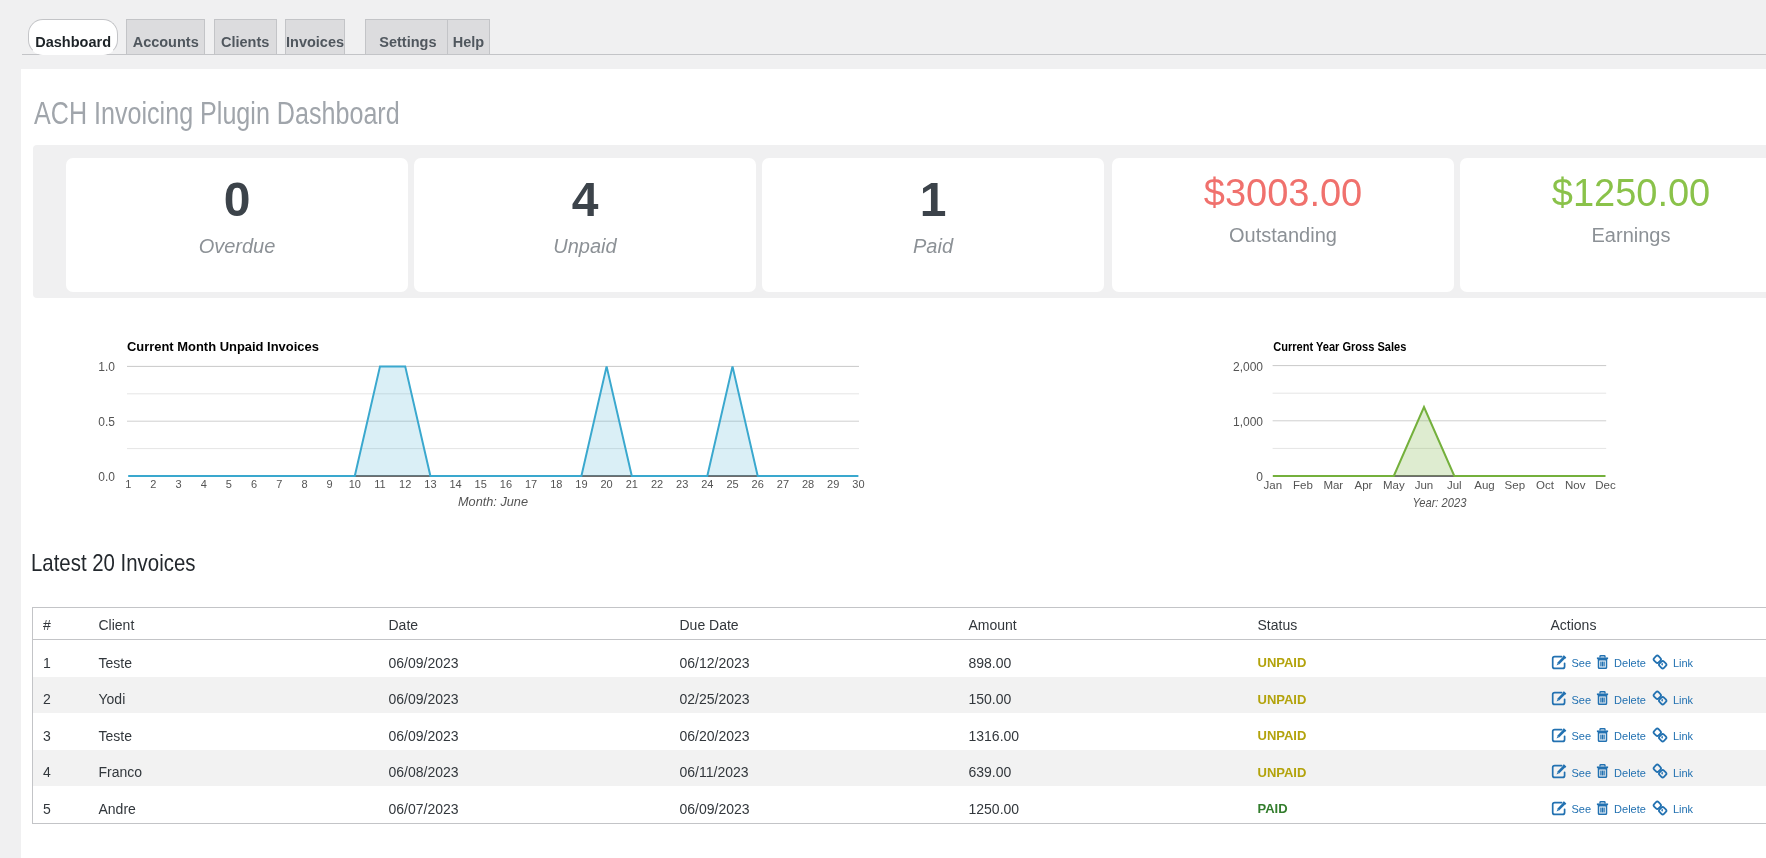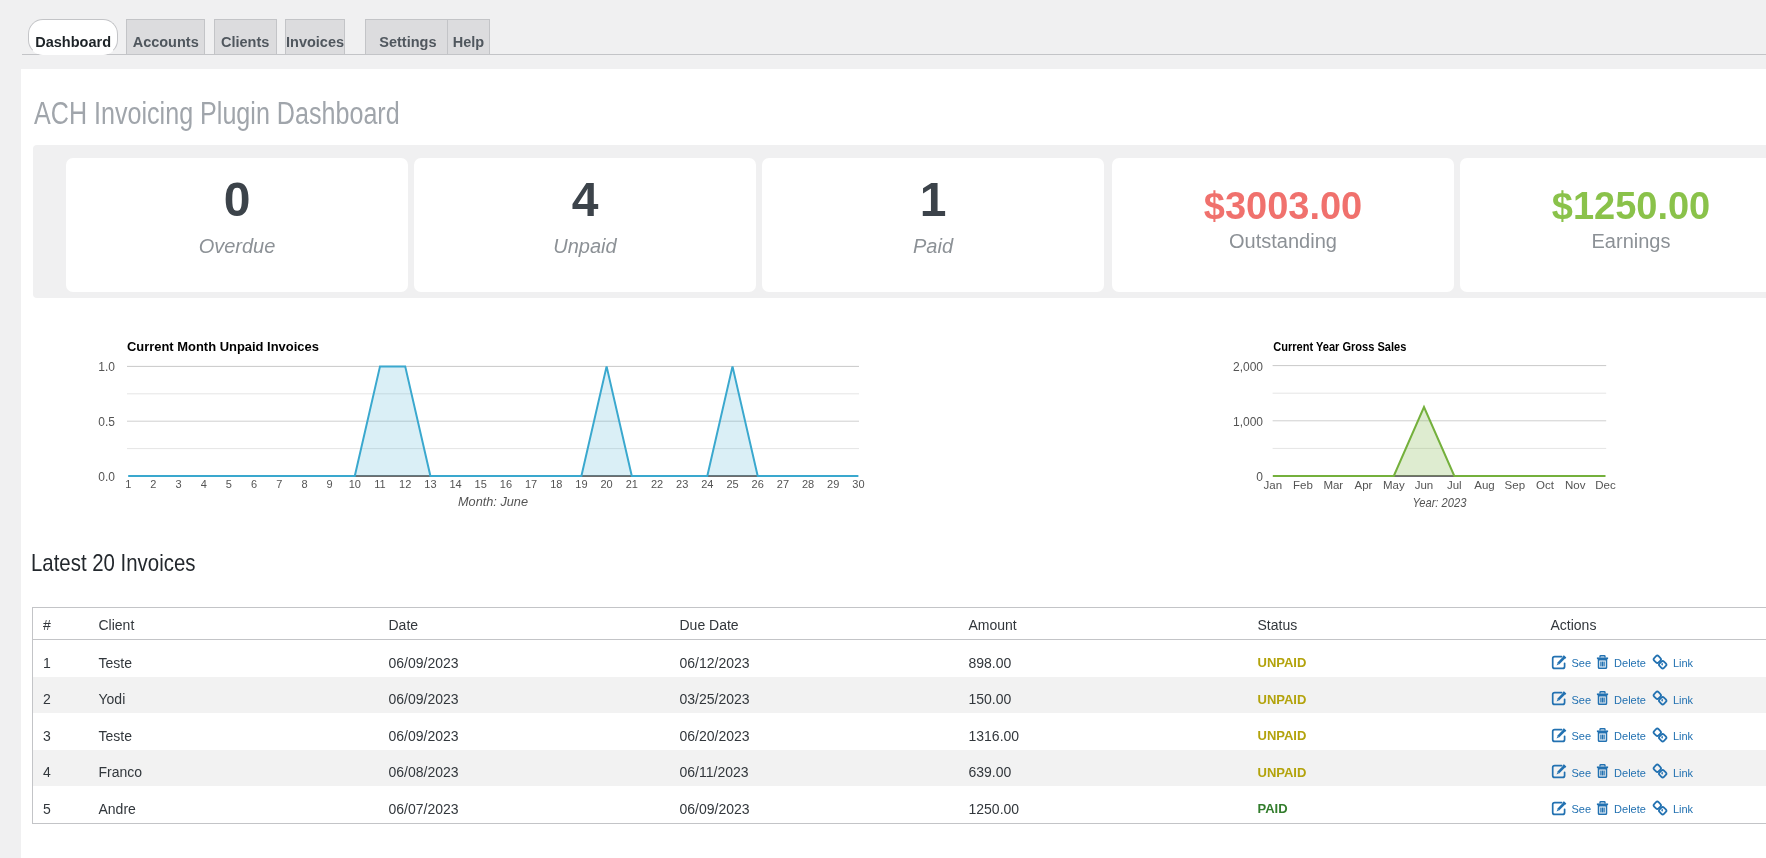--- a/index.html
+++ b/index.html
@@ -11,24 +11,24 @@
   .tab { position:absolute; top:19px; height:36px; background:#dcdcde; border:1px solid #c3c4c7;
          font-size:14.5px; font-weight:bold; color:#50575e; text-align:center; line-height:45px; z-index:2; }
   .tab.active { background:#fff; border-bottom:1px solid #fff; color:#1d2327; height:36px; }
   
   .wrap { position:absolute; left:21px; top:69px; width:1745px; height:789px; background:#fff; }
   .h1 { position:absolute; left:34px; top:98px; font-size:31px; line-height:31px; color:#a0a5ab; font-weight:400; transform:scaleX(0.81); transform-origin:0 0; white-space:nowrap; }
   
   .strip { position:absolute; left:33px; top:145px; width:1733px; height:153px; background:#f0f0f1; border-radius:4px 0 0 4px; }
   .card { position:absolute; top:158px; height:134px; width:342px; background:#fff; border-radius:7px; text-align:center; }
   .count { position:absolute; width:100%; top:13px; font-size:48px; line-height:58px; font-weight:bold; color:#3c434a; }
-  .money { position:absolute; width:100%; top:25px; font-size:38px; line-height:46px; font-weight:bold; }
+  .money { position:absolute; width:100%; top:12px; font-size:38px; line-height:46px; font-weight:normal; }
   .red { color:#f0716d; } .grn { color:#8ac24a; }
   .clab { position:absolute; width:100%; font-size:20px; line-height:27px; color:#8c9196; }
-  .clab.n { top:75px;font-style:italic; } .clab.m { top:63.5px;margin-top:6px; }
+  .clab.n { top:75px;font-style:italic; } .clab.m { top:63.5px; }
   
   .h2 { position:absolute; left:31px; top:551px; font-size:24px; line-height:24px; color:#23282d; font-weight:400; transform:scaleX(0.85); transform-origin:0 0; white-space:nowrap; }
   table.inv { position:absolute; left:32px; top:607px; width:1811px; border-collapse:collapse; table-layout:fixed;
               font-size:14px; color:#32373c; background:#fff; border:1px solid #c3c4c7; }
   table.inv th { font-weight:400; text-align:left; padding:7px 10px 5px 10px; height:32px; line-height:18px; border-bottom:1px solid #c3c4c7; }
   table.inv td { padding:13px 10px 4.5px 10px; line-height:18px; }
   table.inv tr.alt td { background:#f2f2f2; }
   .unpaid { color:#b3a30c; font-weight:bold; font-size:13px; }
   .paid { color:#337d2d; font-weight:bold; font-size:13px; }
   .act { color:#2271b1; font-size:11px; }
@@ -182,21 +182,21 @@
               </svg><span style="margin:0 6px 0 4px">Delete</span><svg width="16" height="16" viewBox="0 0 16 16">
                 <rect x="2.2" y="2.2" width="6.2" height="6.2" rx="1.8" fill="none" stroke="#2271b1" stroke-width="1.8" transform="rotate(45 5.3 5.3)"></rect>
                 <rect x="7.6" y="7.6" width="6.2" height="6.2" rx="1.8" fill="none" stroke="#2271b1" stroke-width="1.8" transform="rotate(45 10.7 10.7)"></rect>
                 <path d="M9.9 9.2 Q10.6 10.2 9.8 11.2" fill="none" stroke="#2271b1" stroke-width="1.5"></path>
               </svg><span style="margin-left:5px">Link</span></span></span></td>
       </tr>
 <tr class="alt">
         <td>2</td>
         <td>Yodi</td>
         <td>06/09/2023</td>
-        <td>03/25/2023</td>
+        <td>02/25/2023</td>
         <td>150.00</td>
         <td><span class="unpaid">UNPAID</span></td>
         <td><span class="act"><span class="aw"><svg width="16" height="16" viewBox="0 0 16 16">
                 <path d="M10.7 2.6 H3.7 Q1.7 2.6 1.7 4.6 V12.4 Q1.7 14.4 3.7 14.4 H11.6 Q13.6 14.4 13.6 12.4 V9.3" fill="none" stroke="#2271b1" stroke-width="1.7" stroke-linecap="round"></path>
                 <path d="M7.2 9.6 L13.9 2.8" stroke="#2271b1" stroke-width="2.7" stroke-linecap="butt"></path>
                 <path d="M12.9 1.2 L15.3 3.6 L14.2 4.7 L11.8 2.3 Z" fill="#2271b1"></path>
                 <path d="M5.5 11.4 L6.7 8.9 8.0 10.2 Z" fill="#2271b1"></path>
               </svg><span style="margin:0 4px 0 5px">See</span><svg width="15" height="16" viewBox="0 0 15 16">
                 <path d="M5.0 3.4 V2.4 Q5.0 1.7 5.7 1.7 H9.3 Q10.0 1.7 10.0 2.4 V3.4" fill="none" stroke="#2271b1" stroke-width="1.4"></path>
                 <line x1="1.9" y1="4.3" x2="13.1" y2="4.3" stroke="#2271b1" stroke-width="1.7"></line>

